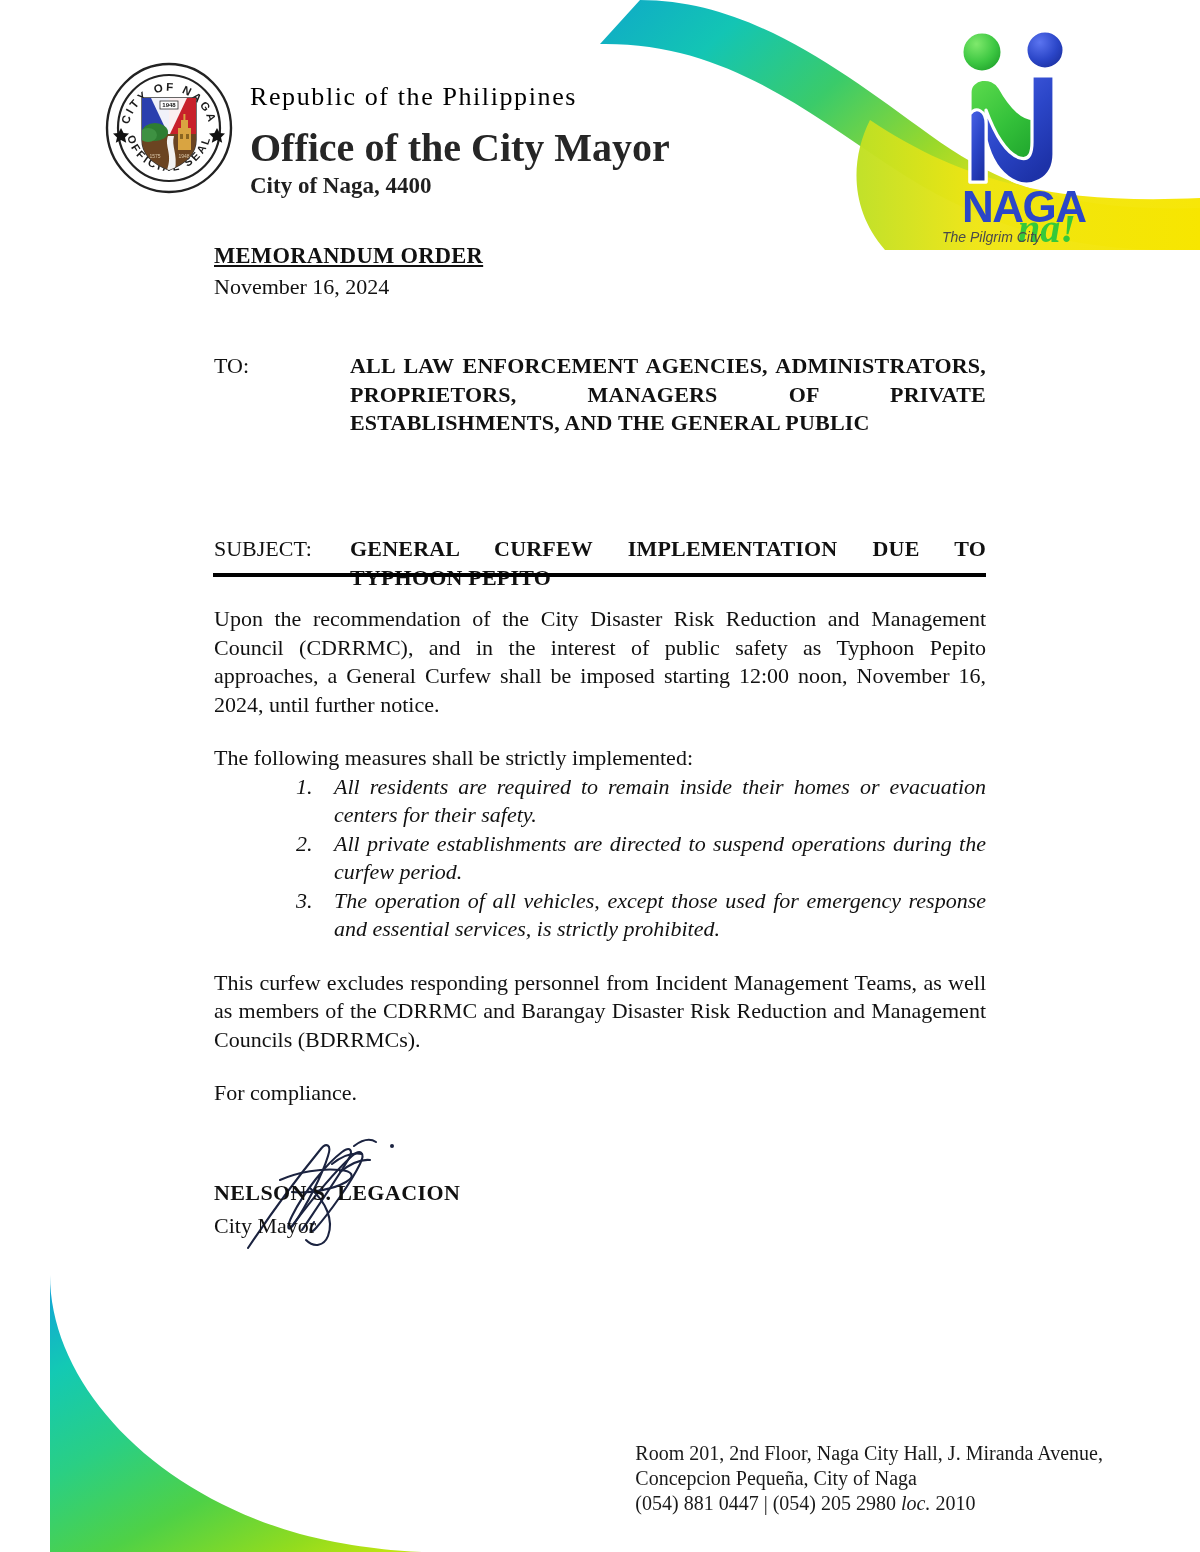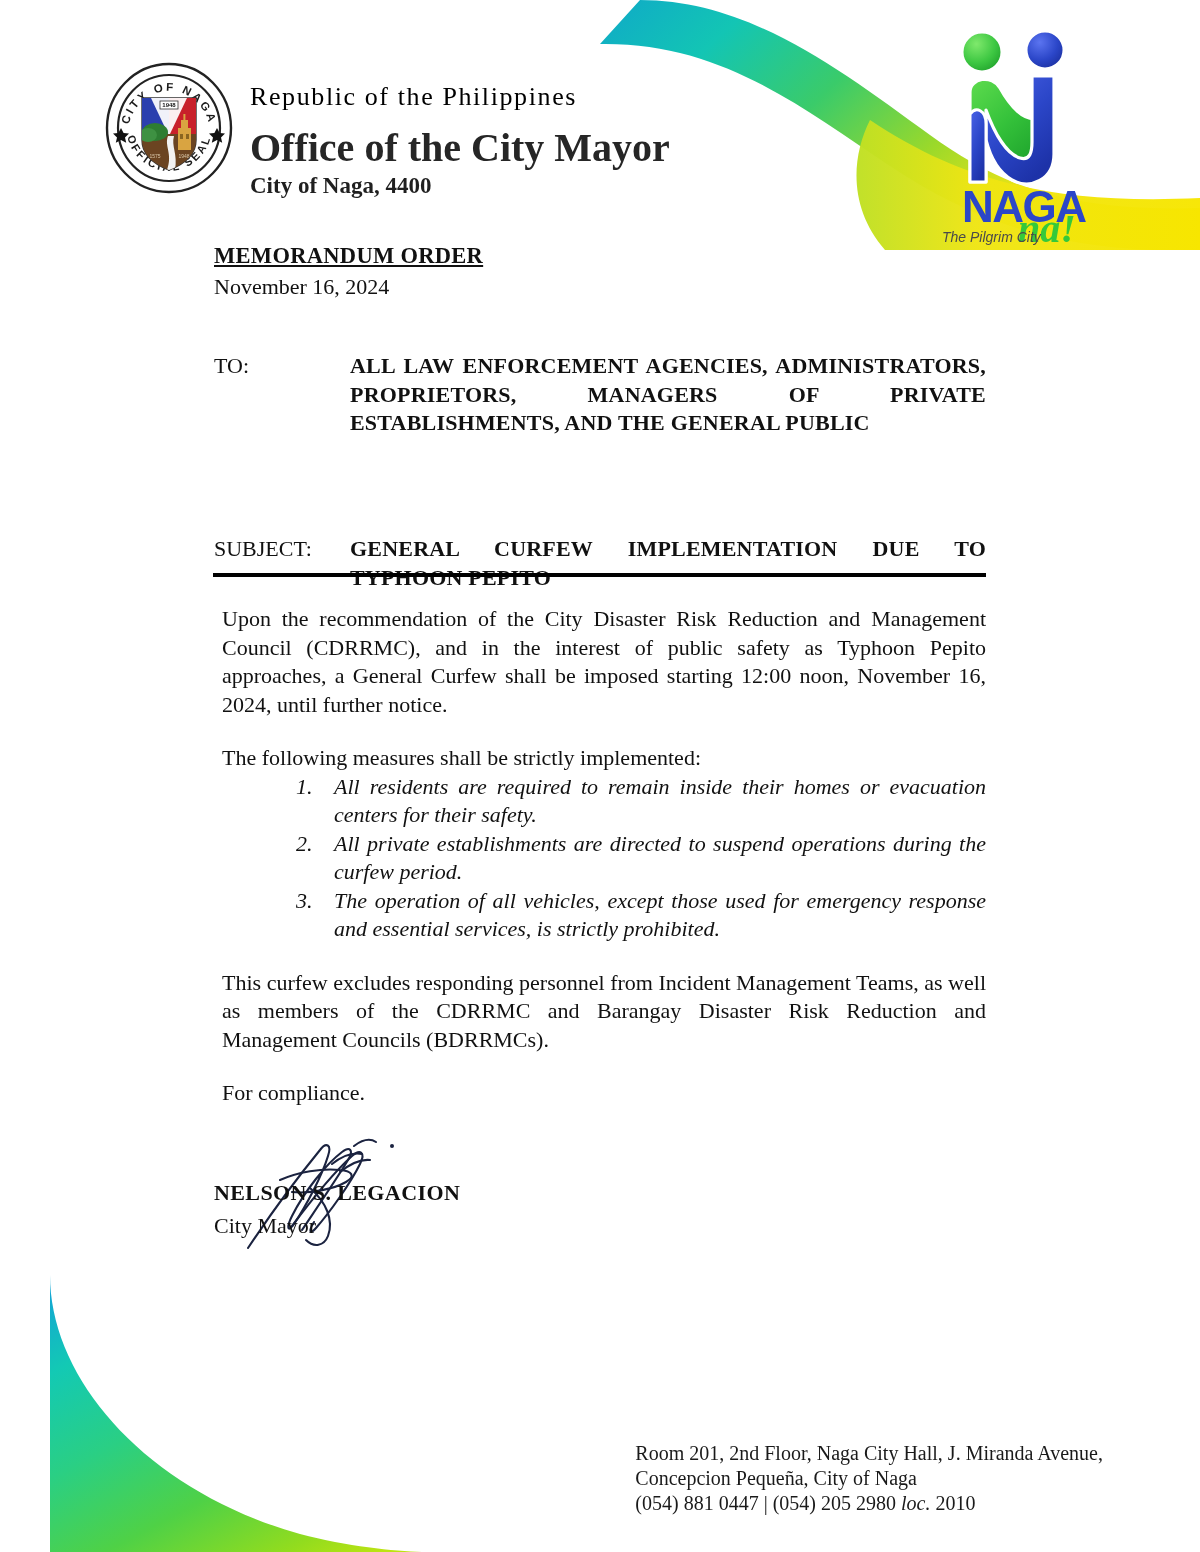--- a/index.html
+++ b/index.html
@@ -139,21 +139,21 @@
     position: absolute;
     left: 214px;
     top: 605px;
     width: 772px;
     font-size: 22px;
     line-height: 28.5px;
   }
   .para {
     text-align: justify;
     text-align-last: left;
-    margin: 0 0 25px 8px;
+    margin: 0 0 25px 0;
   }
   .para.tight { margin-bottom: 0; }
 
   ol.measures {
     margin: 0 0 25px 0;
     padding-left: 104px;
     list-style-position: outside;
     font-style: italic;
   }
   ol.measures li {

